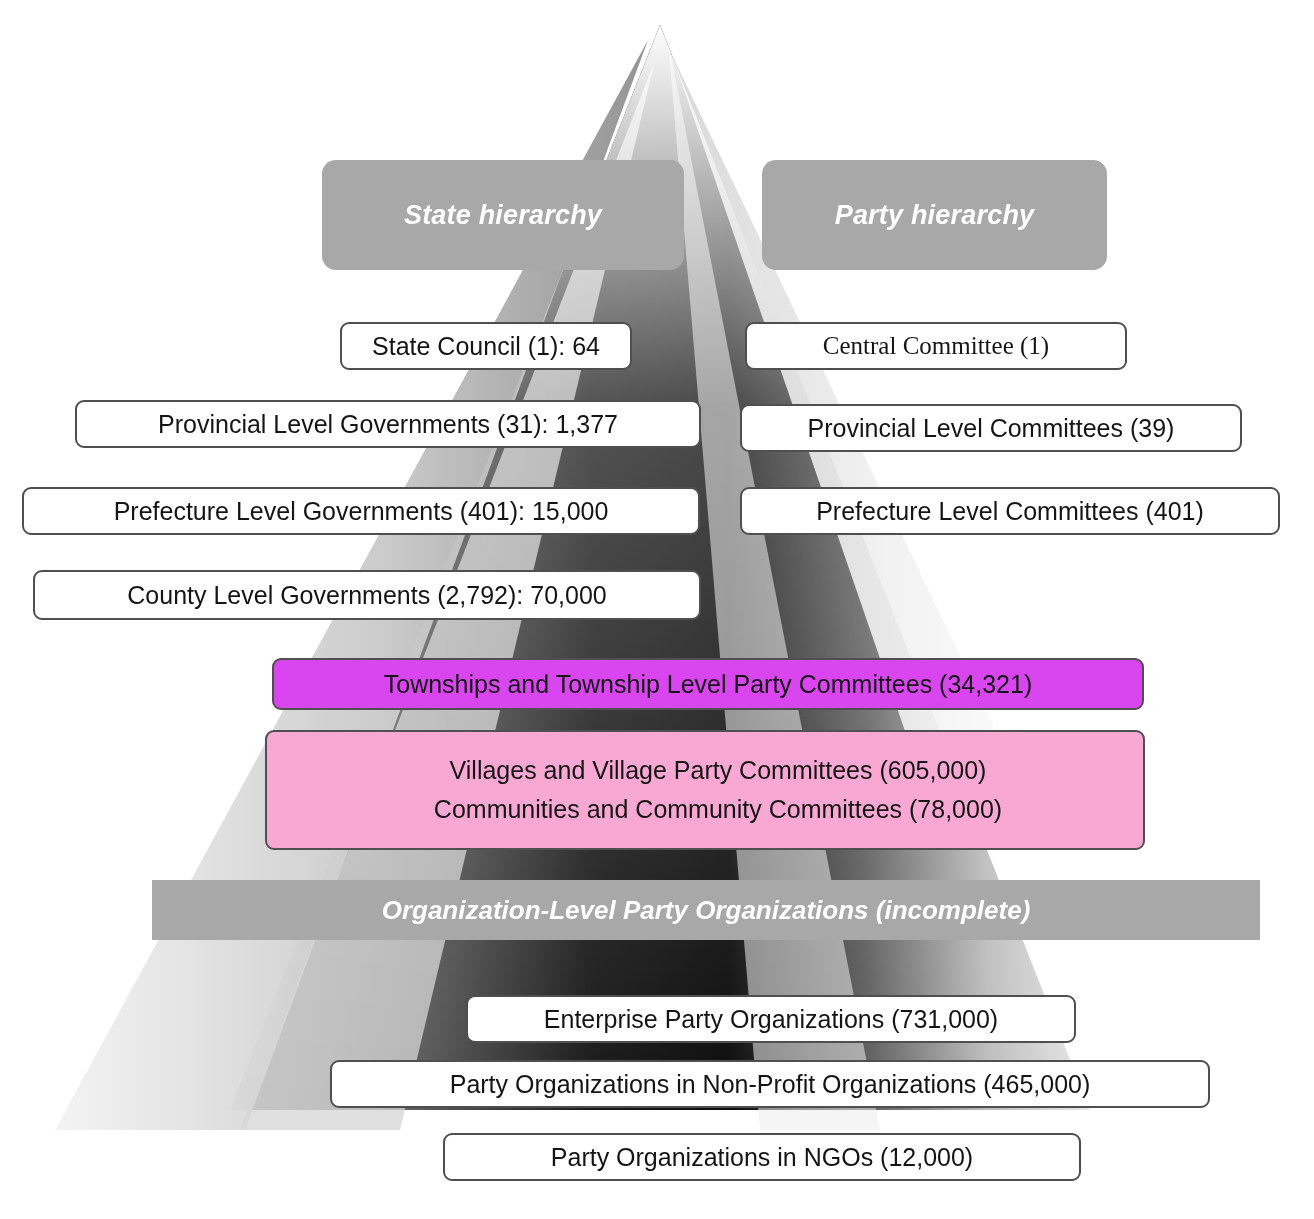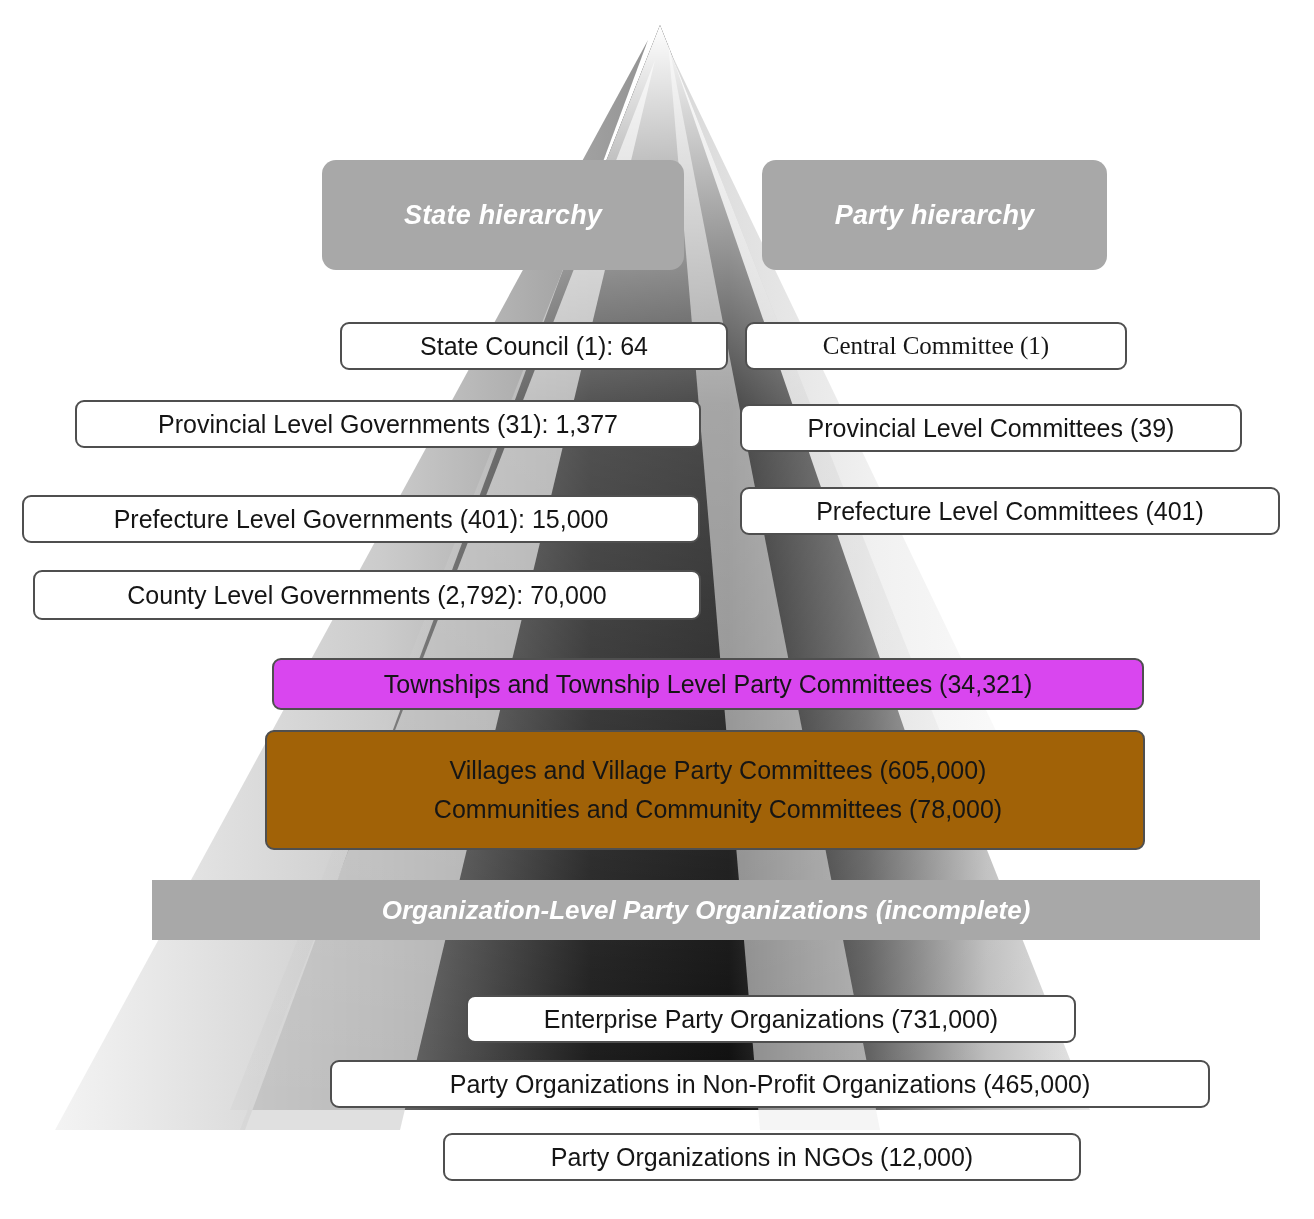--- a/index.html
+++ b/index.html
@@ -75,21 +75,21 @@
     font-weight: bold;
     white-space: nowrap;
     text-align: center;
   }
 
   .stack {
     position: absolute;
     box-sizing: border-box;
     border: 2px solid #4f4f4f;
     border-radius: 9px;
-    background: #a16207;
+    background: #f9a8d4;
     display: flex;
     flex-direction: column;
     align-items: center;
     justify-content: center;
     padding-left: 26px;
   }
   .stack .line {
     font-size: 25px;
     color: #151515;
     white-space: nowrap;
@@ -141,27 +141,27 @@
     <polygon points="660,25 230,1110 1090,1110" fill="url(#fadeTop)"></polygon>
   </svg>
 
   <div class="hdr-pill" style="left:762px; top:160px; width:345px; height:110px;">
     <span>Party hierarchy</span>
   </div>
   <div class="hdr-pill" style="left:322px; top:160px; width:362px; height:110px;">
     <span>State hierarchy</span>
   </div>
 
-  <div class="node" style="left:340px; top:322px; width:388px; height:48px;">
+  <div class="node" style="left:340px; top:322px; width:292px; height:48px;">
     <span>State Council (1): 64</span>
   </div>
   <div class="node" style="left:75px; top:400px; width:626px; height:48px;">
     <span>Provincial Level Governments (31): 1,377</span>
   </div>
-  <div class="node" style="left:22px; top:487px; width:678px; height:48px;margin-top:8px;">
+  <div class="node" style="left:22px; top:487px; width:678px; height:48px;">
     <span>Prefecture Level Governments (401): 15,000</span>
   </div>
   <div class="node" style="left:33px; top:570px; width:668px; height:50px;">
     <span>County Level Governments (2,792): 70,000</span>
   </div>
 
   <div class="node" style="left:745px; top:322px; width:382px; height:48px;font-family:Liberation Serif, serif;">
     <span>Central Committee (1)</span>
   </div>
   <div class="node" style="left:740px; top:404px; width:502px; height:48px;">

